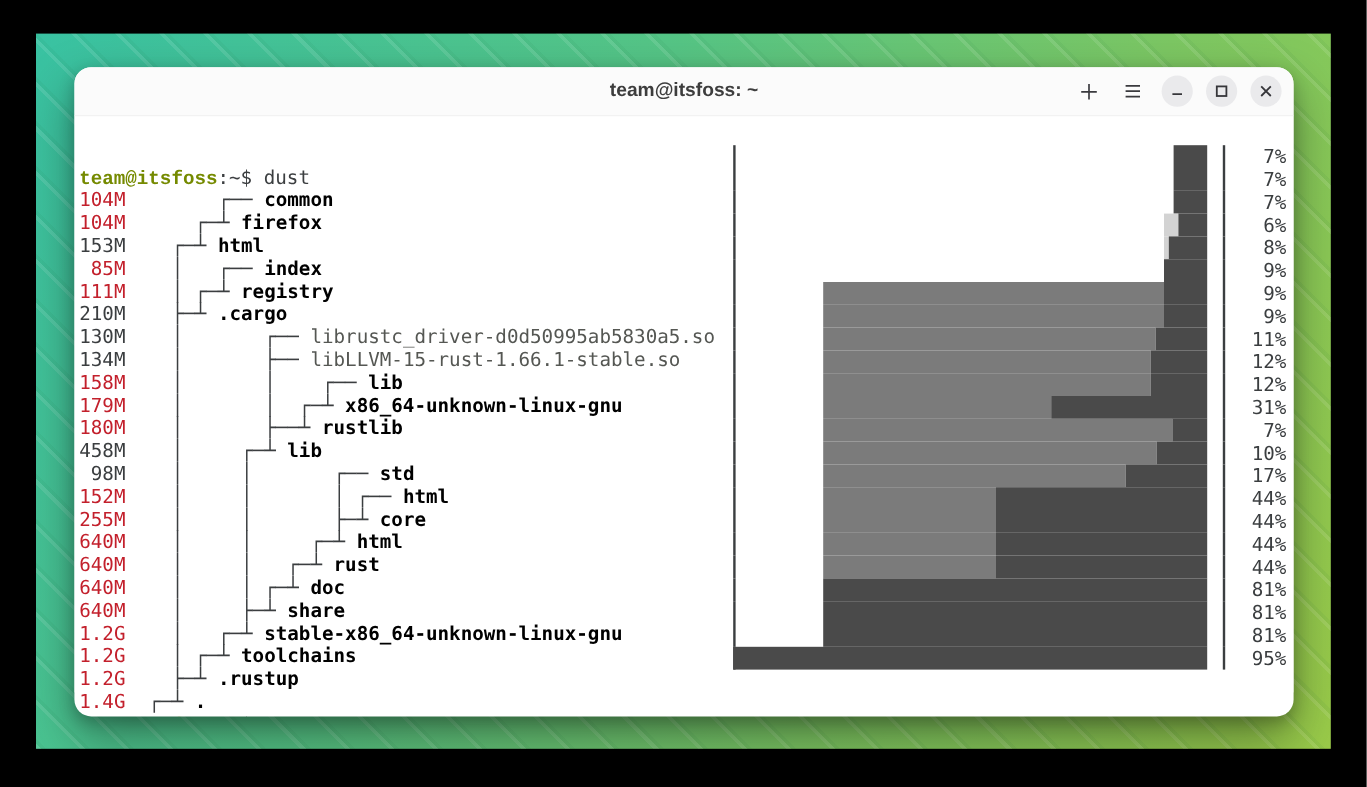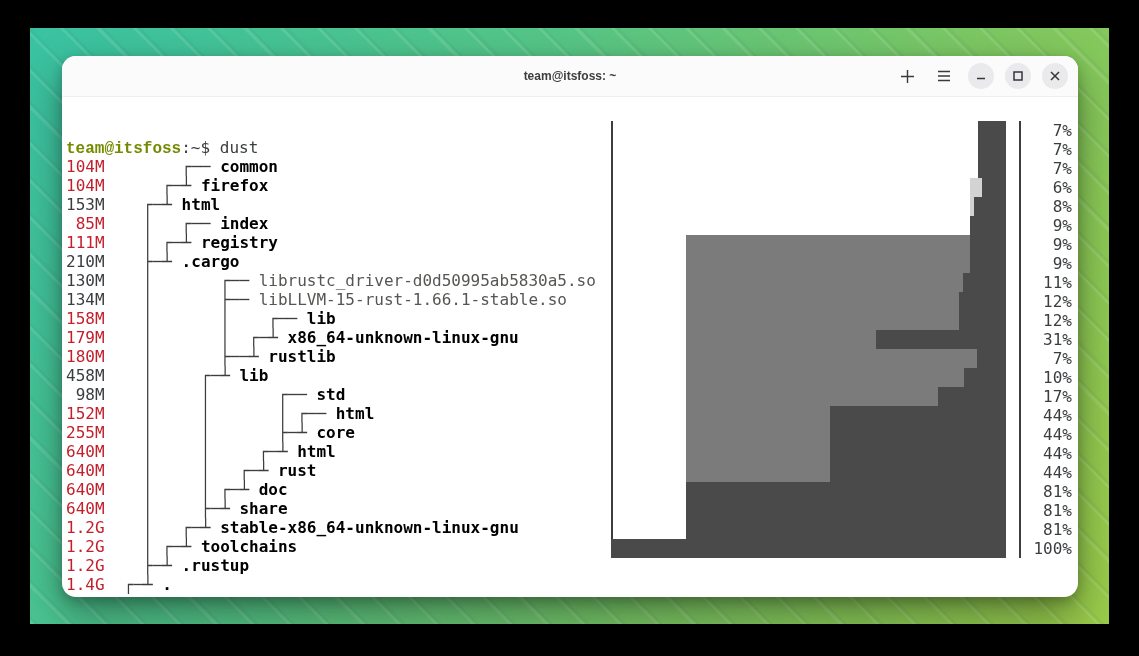--- a/index.html
+++ b/index.html
@@ -6,21 +6,21 @@
   body{width:1139px;height:656px;overflow:hidden;font-family:"Liberation Sans",sans-serif;}
   .frame{position:relative;width:1139px;height:656px;background:#000;}
   .wallpaper{position:absolute;left:30px;top:28px;right:30px;bottom:32px;
     background:linear-gradient(118deg,#39c2a2 0%,#55c586 38%,#7cc763 68%,#9acb49 100%);}
   .wallpaper .stripes{position:absolute;inset:0;
     background:repeating-linear-gradient(45deg,rgba(255,255,255,0.10) 0px,rgba(255,255,255,0.10) 3px,rgba(30,110,60,0.06) 3px,rgba(30,110,60,0.06) 6px,rgba(0,0,0,0) 6px,rgba(0,0,0,0) 26px);}
   .window{position:absolute;left:62px;top:56px;width:1016px;height:541px;background:#fff;
     border-radius:14px;box-shadow:0 18px 42px rgba(0,0,0,0.38),0 4px 12px rgba(0,0,0,0.22);overflow:hidden;}
   .titlebar{position:relative;height:40px;background:#fbfbfb;border-bottom:1px solid #efefef;}
   .titlebar .title{position:absolute;left:0;right:0;top:0;height:40px;line-height:40px;text-align:center;
-    font-size:12px;font-weight:700;color:#3d3d3d;}
+    font-size:16px;font-weight:700;color:#3d3d3d;}
   .controls{position:absolute;right:10px;top:0;height:40px;display:flex;align-items:center;gap:11px;}
   .flatbtn{width:26px;height:26px;display:flex;align-items:center;justify-content:center;color:#3a3a3e;cursor:pointer;}
   .circlebtn{width:26px;height:26px;border-radius:50%;background:#eaeaec;display:flex;align-items:center;justify-content:center;color:#36363a;cursor:pointer;}
   .controls svg{display:block;}
   .term{position:relative;padding-top:5px;background:#fff;}
   .trow{position:relative;height:19px;white-space:pre;}
   .trow pre{margin:0;padding:0 0 0 4px;font-family:"DejaVu Sans Mono","Liberation Mono",monospace;
     font-size:16px;line-height:19px;color:#3b3e40;}
   .promptuser{color:#758a00;font-weight:bold;font-family:Liberation Mono, monospace;}
   .size.red{color:#c3202c;}
@@ -292,21 +292,21 @@
     <div class="seg dark" style="left: 75px; width: 320px;"></div></div>
     <span class="pct">81%</span>
   </div>
 
   <div class="trow">
     <pre><span class="size red">1.4G </span><span class="tree"> ┌─┴ </span><span class="name dir">.</span></pre>
     <div class="barzone">
       <div class="vline left"></div>
       <div class="vline right"></div>
     <div class="seg dark" style="left: 0px; width: 395px;"></div></div>
-    <span class="pct">100%</span>
+    <span class="pct">95%</span>
   </div>
 </div>
 
       <div class="trow">
         <pre><span class="promptuser">team@itsfoss</span><span>:~$</span></pre>
       </div>
     </div>
   </div>
 </div>
 

